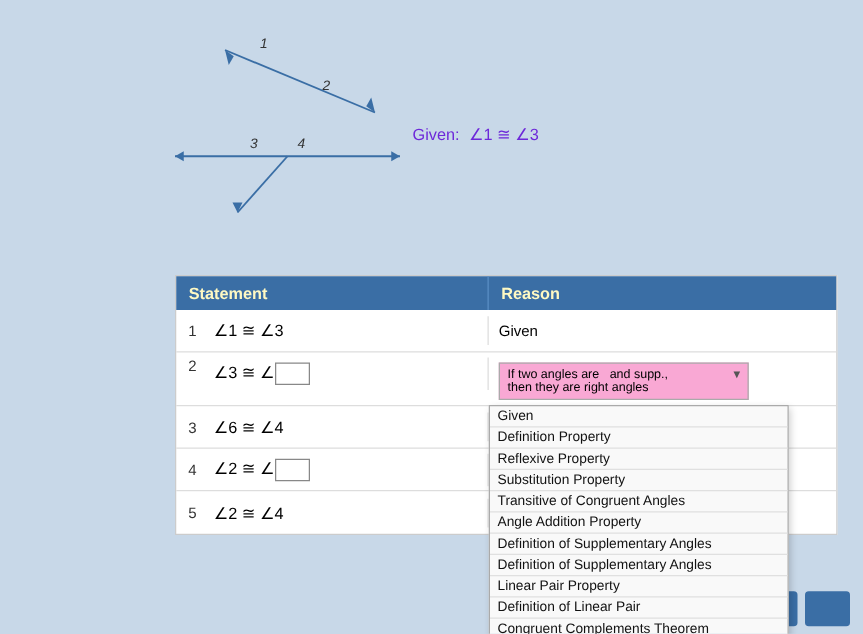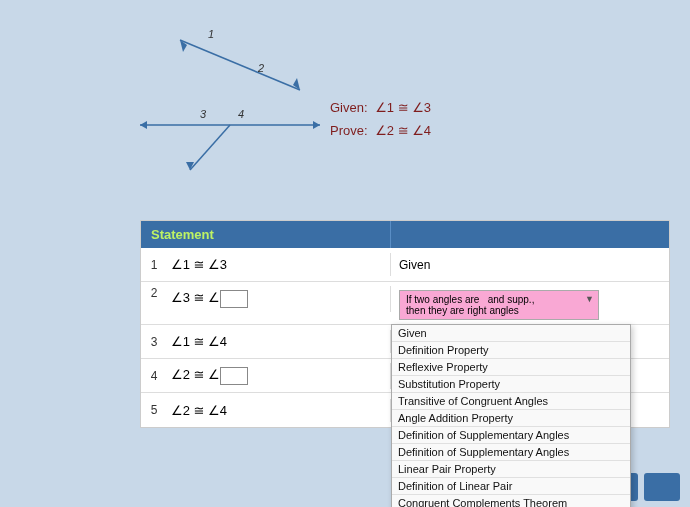--- a/index.html
+++ b/index.html
@@ -20,39 +20,39 @@
       width: 690px;
       height: 220px;
       background: #c8d8e8;
     }
 
     .given-prove {
       position: absolute;
       top: 100px;
       left: 330px;
       font-size: 13px;
-      color: #7f1d1d;
+      color: #6d28d9;
     }
     .given-prove div {
       margin-bottom: 8px;
     }
 
     .proof-table-container {
       position: absolute;
       top: 220px;
       left: 140px;
       width: 530px;
       background: #fff;
       border: 1px solid #ccc;
     }
 
     .proof-table-header {
       display: flex;
       background: #3a6ea5;
-      color: #bef264;
+      color: #fef9c3;
       font-weight: bold;
     }
     .proof-table-header .col-stmt {
       width: 250px;
       padding: 6px 10px;
       border-right: 1px solid #5a8ec5;
     }
     .proof-table-header .col-reason {
       flex: 1;
       padding: 6px 10px;
@@ -196,29 +196,26 @@
     <text x="100" y="108" font-size="11" fill="#333" font-style="italic">3</text>
     <text x="138" y="108" font-size="11" fill="#333" font-style="italic">4</text>
   </svg>
 </div>
 
 <div class="given-prove">
   <div>
     <span>Given:</span>
     <span style="margin-left:4px;">∠1 ≅ ∠3</span>
   </div>
-  <div>
-    <span>Prove:</span>
-    <span style="margin-left:4px;">∠2 ≅ ∠4</span>
-  </div>
 </div>
 
 <div class="proof-table-container">
   <div class="proof-table-header">
     <div class="col-stmt">Statement</div>
+    <div class="col-reason">Reason</div>
   </div>
 
   <div class="proof-row">
     <div class="row-num">1</div>
     <div class="col-stmt">∠1 ≅ ∠3</div>
     <div class="col-reason">Given</div>
   </div>
 
   <div class="proof-row" style="align-items:flex-start; padding-top:4px;">
     <div class="row-num">2</div>
@@ -241,21 +238,21 @@
         <div>Linear Pair Property</div>
         <div>Definition of Linear Pair</div>
         <div>Congruent Complements Theorem</div>
 
       </div>
     </div>
   </div>
 
   <div class="proof-row" style="position:relative; z-index:1;">
     <div class="row-num">3</div>
-    <div class="col-stmt">∠1 ≅ ∠4</div>
+    <div class="col-stmt">∠6 ≅ ∠4</div>
     <div class="col-reason"></div>
   </div>
 
   <div class="proof-row" style="position:relative; z-index:1;">
     <div class="row-num">4</div>
     <div class="col-stmt">
       ∠2 ≅ ∠<span class="input-box"></span>
     </div>
     <div class="col-reason"></div>
   </div>

